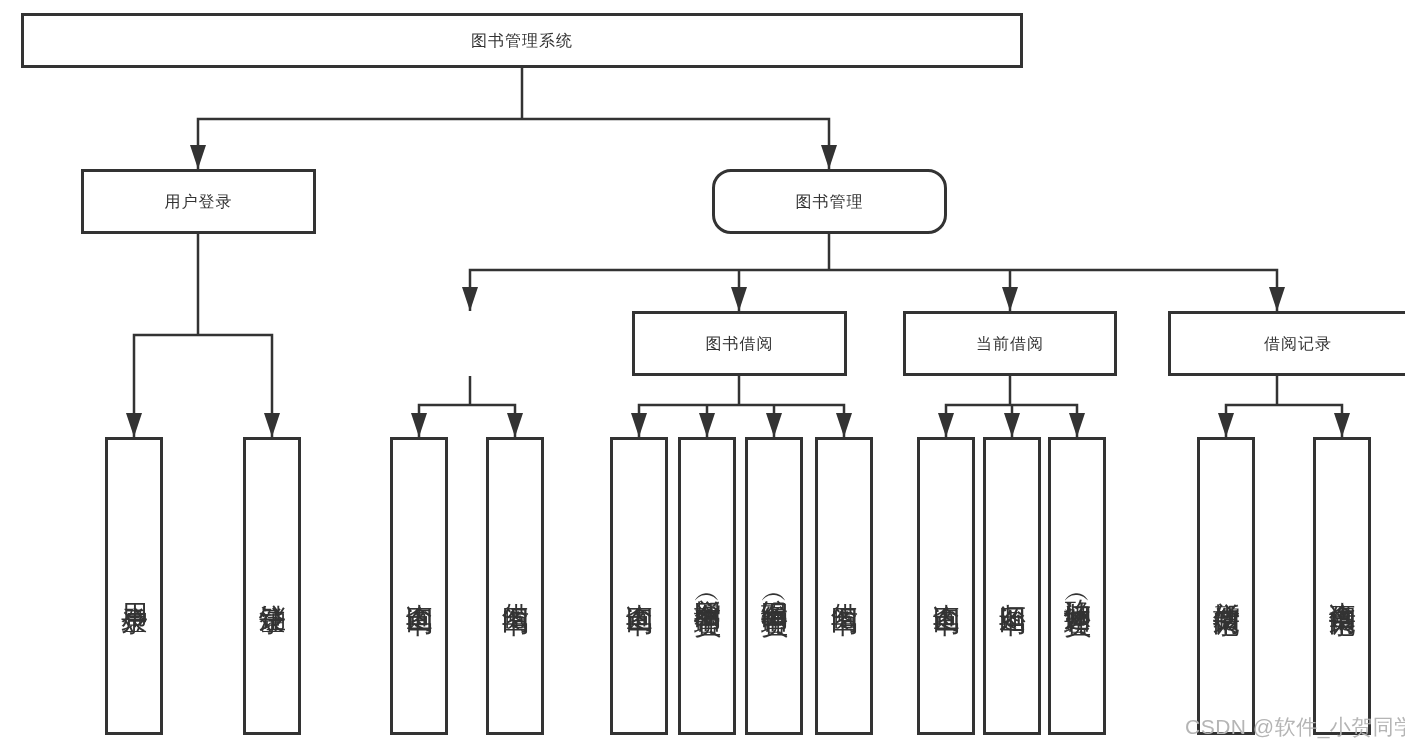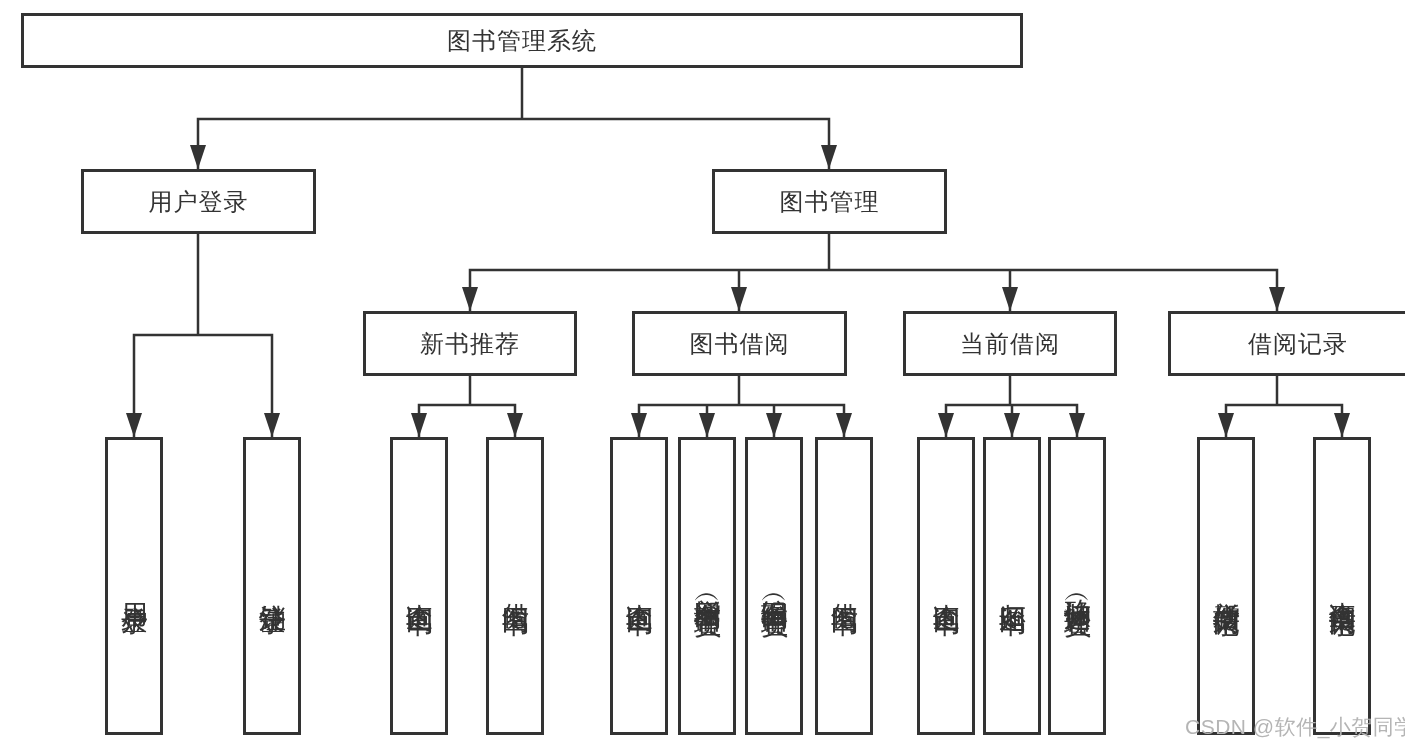--- a/index.html
+++ b/index.html
@@ -18,25 +18,25 @@
     position:absolute;left:0;top:0;z-index:1;
   }
   .connectors path{stroke:var(--line);stroke-width:2.5;fill:none;}
   .connectors .arrows use{fill:var(--line);}
   .node{
     position:absolute;z-index:2;background:var(--bg);
     border:3px solid var(--line);
     display:flex;align-items:center;justify-content:center;
     text-align:center;
   }
-  .node-h .lbl{font-size:24px;letter-spacing:1px;line-height:1;}
+  .node-h .lbl{font-size:16px;letter-spacing:1px;line-height:1;}
   .node-root{left:21px;top:13px;width:1002px;height:55px;}
   .node-l2{height:65px;width:235px;}
   .node-l2.user-login{left:81px;top:169px;}
-  .node-l2.book-mgmt{left:712px;top:169px;}
+  .node-l2.book-mgmt{left:712px;top:169px;border-radius:19px;}
   .node-l3{top:311px;height:65px;}
   .node-l3.nb{left:363px;width:214px;}
   .node-l3.jy{left:632px;width:215px;}
   .node-l3.dq{left:903px;width:214px;}
   .node-l3.jl{left:1168px;width:260px;}
   .leaf{top:437px;width:58px;height:298px;}
   .leaf .lbl{
     writing-mode:vertical-rl;text-orientation:mixed;
     font-size:27px;letter-spacing:2px;line-height:1;white-space:nowrap;
   }
@@ -115,23 +115,20 @@
     <span class="lbl">图书管理系统</span>
   </div>
 
   <div class="node node-l2 node-h user-login">
     <span class="lbl">用户登录</span>
   </div>
   <div class="node node-l2 node-h book-mgmt">
     <span class="lbl">图书管理</span>
   </div>
 
-  <div class="node node-l3 node-h nb">
-    <span class="lbl">新书推荐</span>
-  </div>
   <div class="node node-l3 node-h dq">
     <span class="lbl">当前借阅</span>
   </div>
   <div class="node node-l3 node-h jy">
     <span class="lbl">图书借阅</span>
   </div>
   <div class="node node-l3 node-h jl">
     <span class="lbl">借阅记录</span>
   </div>
 

